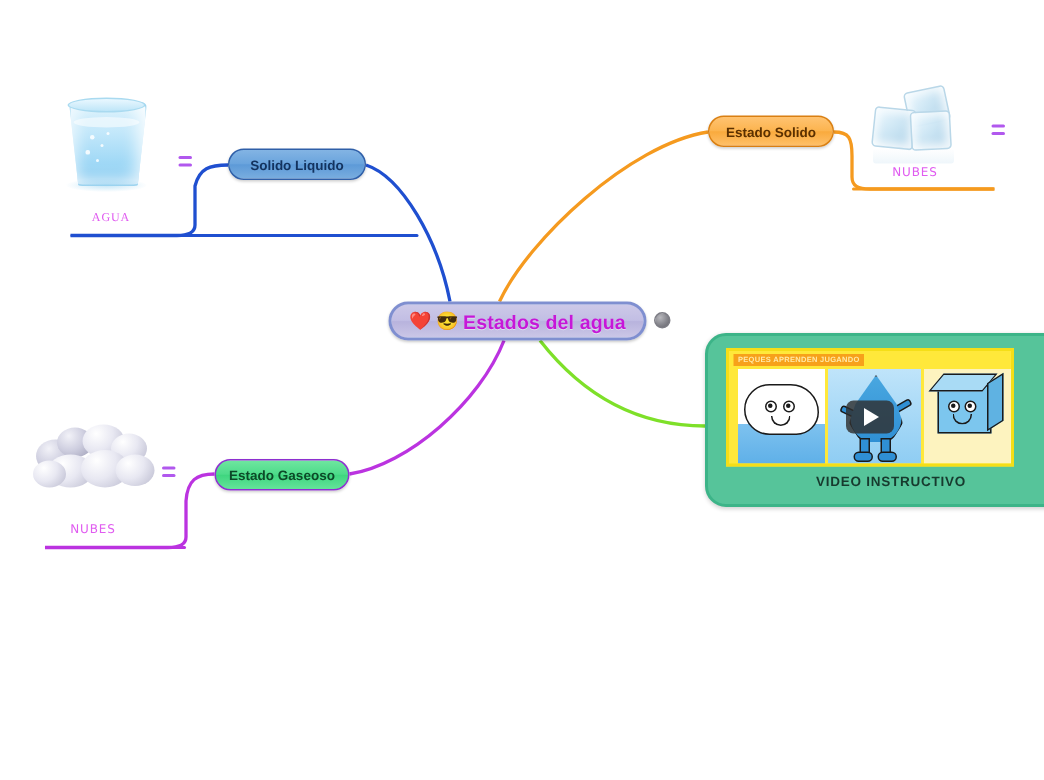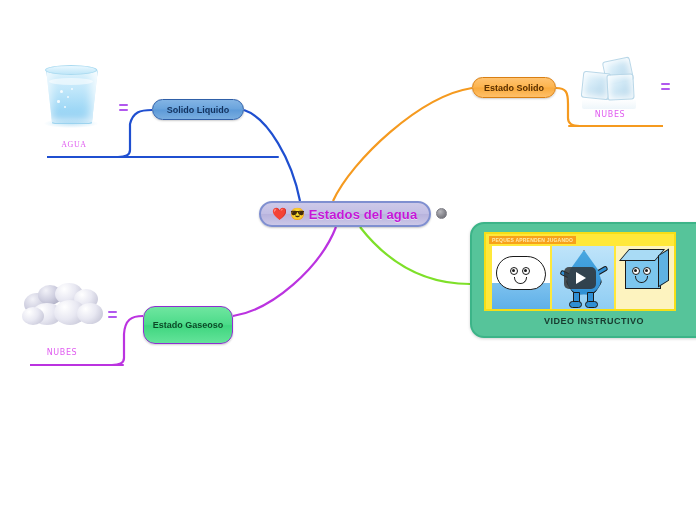--- a/index.html
+++ b/index.html
@@ -91,21 +91,21 @@
   }
   .node-solido {
     left: 472px; top: 77px;
     width: 84px; height: 21px;
     background: linear-gradient(to bottom, #ffc371 0%, #fcb44f 48%, #f9aa3d 52%, #ffc069 100%);
     border: 1.5px solid #d97f12;
     color: #5b3000;
   }
   .node-gaseoso {
     left: 143px; top: 306px;
-    width: 90px; height: 38px;
+    width: 90px; height: 21px;
     background: linear-gradient(to bottom, #6fe6a0 0%, #4ddb8a 48%, #3fd67f 52%, #64e39a 100%);
     border: 1.5px solid #8e2fd0;
     color: #0c4a28;
   }
 
   
   .leaf {
     position: absolute;
   }
   .leaf-caption {

